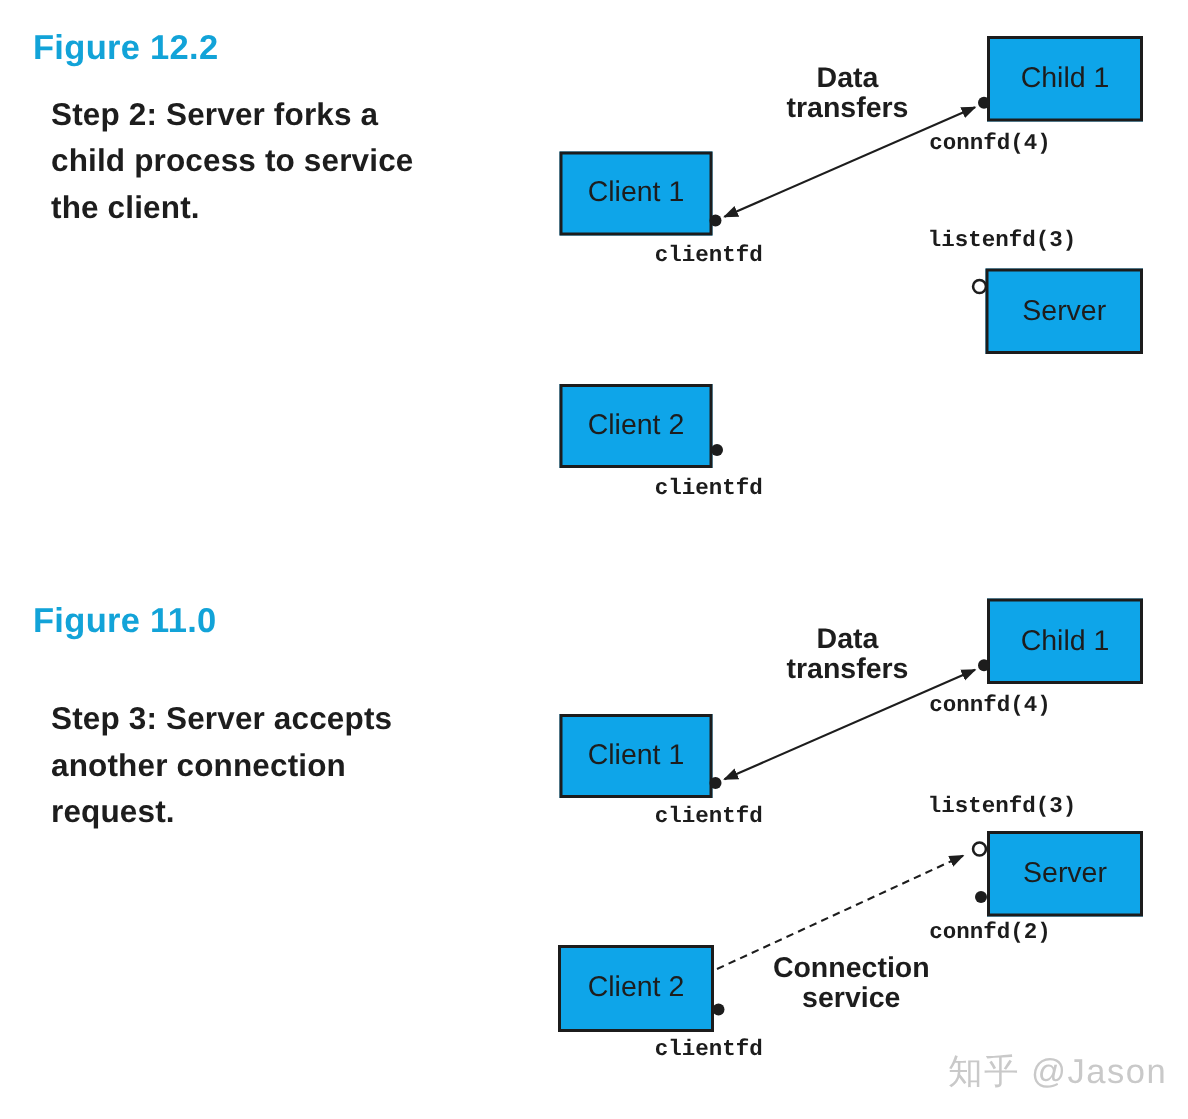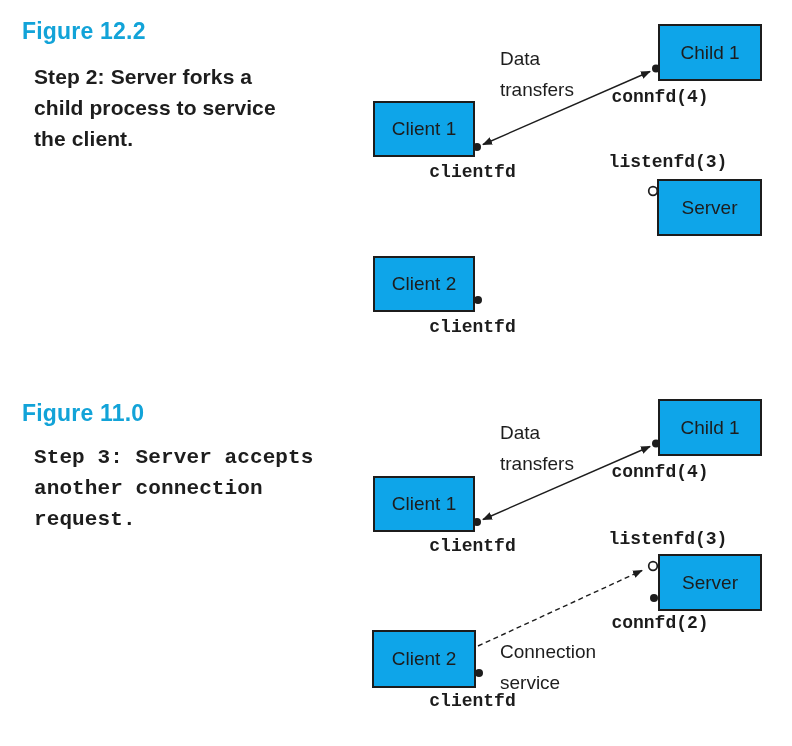--- a/index.html
+++ b/index.html
@@ -36,29 +36,30 @@
     display: flex;
     align-items: center;
     justify-content: center;
     font-size: 19px;
     color: #1d1d1d;
     box-sizing: border-box;
   }
   .diagram-label {
     position: absolute;
     font-size: 19px;
-    line-height: 31px;
-    text-align: left;
+    line-height: 20px;
+    text-align: center;
     white-space: pre-line;
     color: #1d1d1d;
+    font-weight: bold;
   }
   .mono-label {
     position: absolute;
     font-family: "Liberation Mono", monospace;
-    font-size: 18px;
+    font-size: 15px;
     font-weight: 700;
     text-align: center;
     color: #1c1c1c;
     letter-spacing: 0px;
   }
   .overlay {
     position: absolute;
     left: 0; top: 0;
     width: 792px; height: 746px;
     pointer-events: none;
@@ -99,21 +100,21 @@
     <div class="diagram-label" style="left:500px; top:43px; width:130px;">Data
 transfers</div>
     <div class="mono-label" style="left:605px; top:87px; width:110px;">connfd(4)</div>
     <div class="mono-label" style="left:420px; top:162px; width:105px;">clientfd</div>
     <div class="mono-label" style="left:608px; top:152px; width:120px;">listenfd(3)</div>
     <div class="mono-label" style="left:420px; top:317px; width:105px;">clientfd</div>
   </section>
 
   <section>
     <h2 class="fig-title abs" style="left:22px; top:400px;">Figure 11.0</h2>
-    <p class="fig-caption abs" style="left:22px; top:430px;font-family:Liberation Mono, monospace;">Step 3: Server accepts
+    <p class="fig-caption abs" style="left:22px; top:452px;">Step 3: Server accepts
 another connection
 request.</p>
 
     <div class="box" style="left:658px; top:399px; width:104px; height:57px;">
       <span>Child 1</span>
     </div>
     <div class="box" style="left:373px; top:476px; width:102px; height:56px;">
       <span>Client 1</span>
     </div>
     <div class="box" style="left:658px; top:554px; width:104px; height:57px;">
@@ -150,14 +151,15 @@
     <line x1="483" y1="519.5" x2="650" y2="446.5" stroke="#1d1d1d" stroke-width="1.4" marker-start="url(#ah)" marker-end="url(#ah)"></line>
     <circle cx="656" cy="443.5" r="4" fill="#1d1d1d"></circle>
     <circle cx="477" cy="522" r="4" fill="#1d1d1d"></circle>
 
     <line x1="478" y1="646" x2="642" y2="570.5" stroke="#1d1d1d" stroke-width="1.4" stroke-dasharray="5 3.5" marker-end="url(#ah)"></line>
     <circle cx="653" cy="566" r="4.3" fill="#ffffff" stroke="#1d1d1d" stroke-width="1.7"></circle>
     <circle cx="654" cy="598" r="4" fill="#1d1d1d"></circle>
     <circle cx="479" cy="673" r="4" fill="#1d1d1d"></circle>
   </svg>
 
+  <div class="watermark" style="left:632px; top:699px;">知乎 @Jason</div>
 
 </div>
 
 </body></html>

